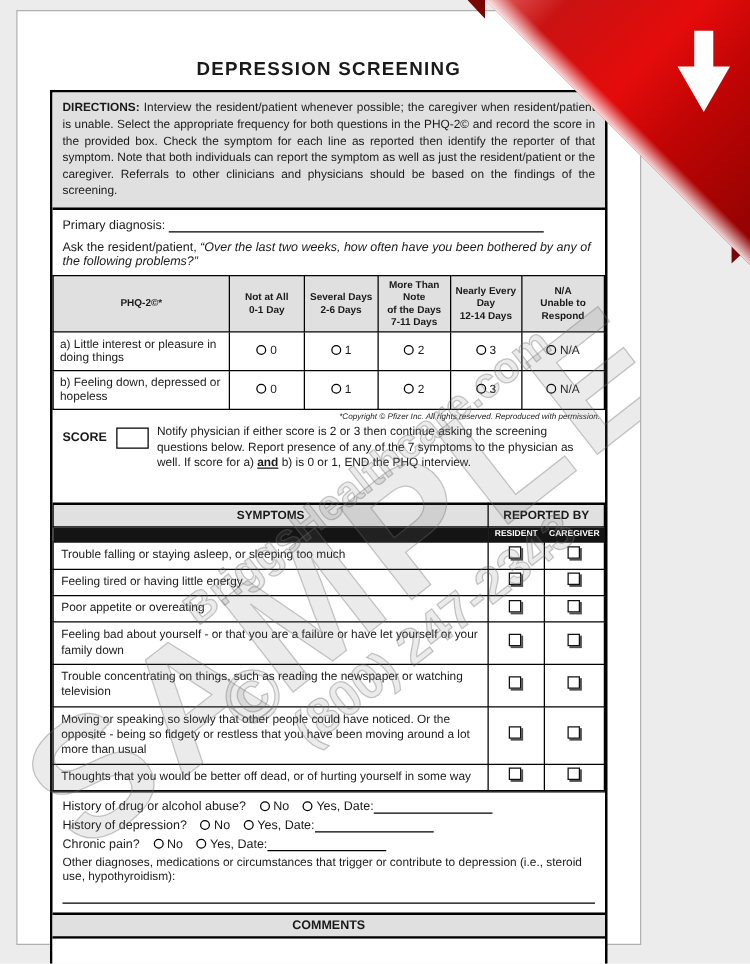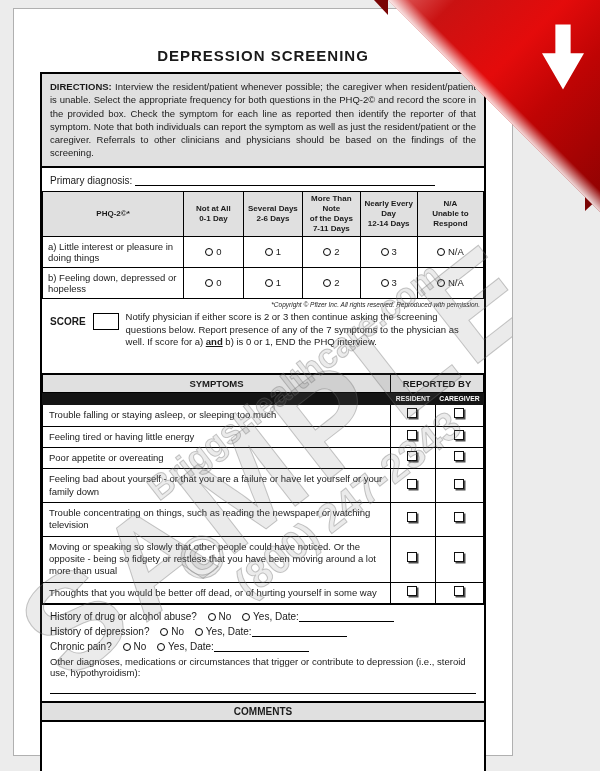--- a/index.html
+++ b/index.html
@@ -94,20 +94,24 @@
     <div class="form-box">
 
       <div class="directions">
         <b>DIRECTIONS:</b>
         <span>Interview the resident/patient whenever possible; the caregiver when resident/patient is unable. Select the appropriate frequency for both questions in the PHQ-2© and record the score in the provided box. Check the symptom for each line as reported then identify the reporter of that symptom. Note that both individuals can report the symptom as well as just the resident/patient or the caregiver. Referrals to other clinicians and physicians should be based on the findings of the screening.</span>
       </div>
 
       <div class="diag-sec">
         <span>Primary diagnosis:</span>
         <span class="blank w300"></span>
+        <div class="ask-row">
+          <span>Ask the resident/patient,</span>
+          <span class="q">“Over the last two weeks, how often have you been bothered by any of the following problems?”</span>
+        </div>
       </div>
 
       <table class="phq">
         <tbody>
             <tr>
           <th style="width:32%">
                 <div>PHQ-2©*</div>
               </th>
           <th style="width:13.5%">
                 <div>Not at All</div>

